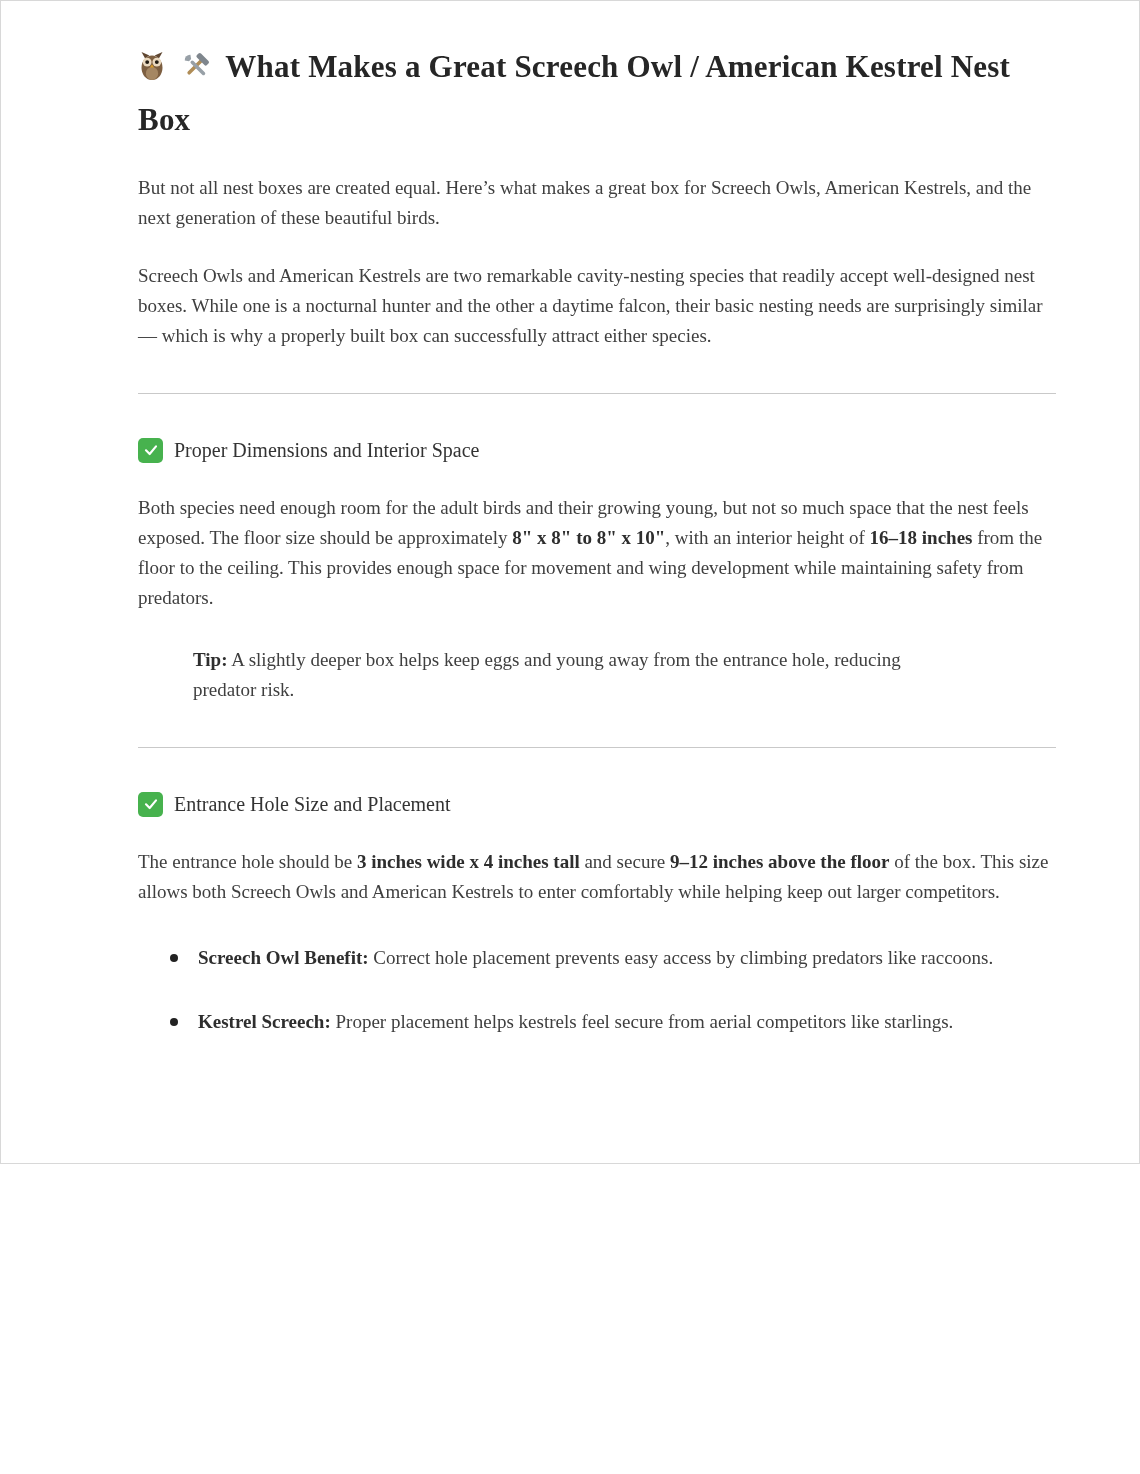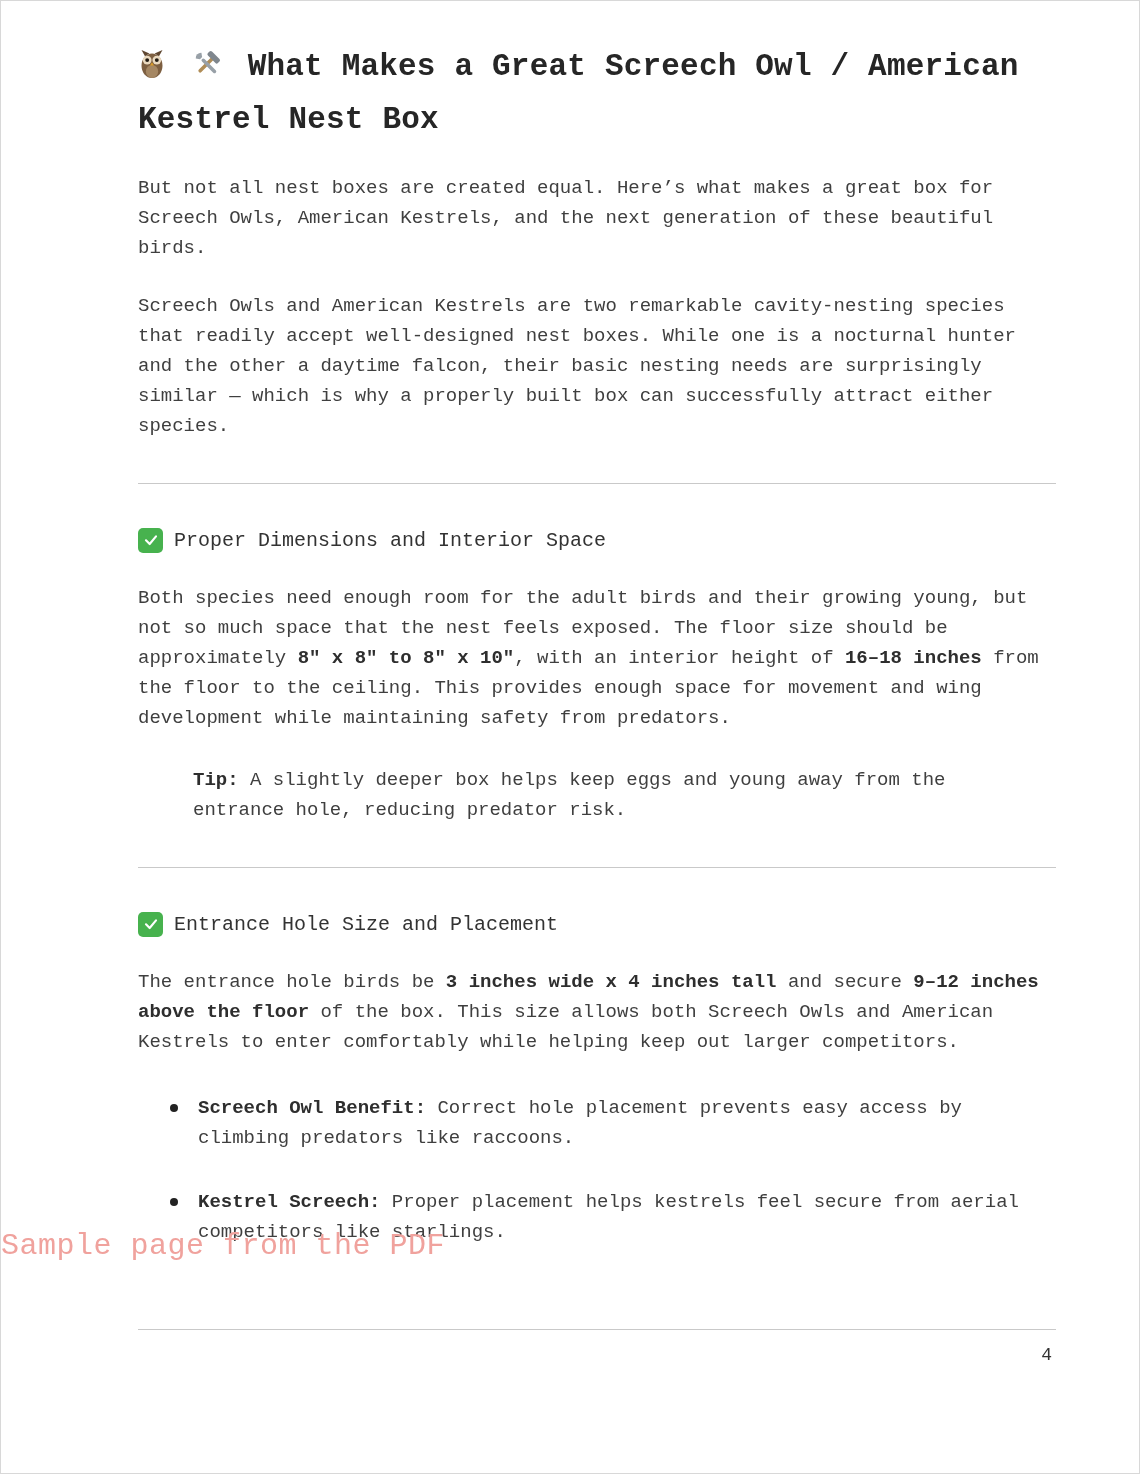--- a/index.html
+++ b/index.html
@@ -1,24 +1,24 @@
 <!DOCTYPE html>
 <html><head>
 <meta charset="utf-8">
 <style>
   * { box-sizing: border-box; }
   html, body { margin: 0; padding: 0; background: #ffffff; }
   .page {
     position: relative;
     width: 1140px;
-    height: 1474px;
+    height: 1164px;
     background: #ffffff;
     border: 1px solid #d8d8d8;
     overflow: hidden;
-    font-family: Liberation Mono, monospace;
+    font-family: Liberation Serif, serif;
     color: #3f3f3f;
   }
   .content { padding: 42px 83px 0 137px; }
 
   .title {
     margin: 0 0 28px 0;
     font-size: 31px;
     line-height: 1.58;
     font-weight: bold;
     color: #262626;
@@ -141,21 +141,21 @@
 
     <div class="section">
       <div class="heading">
         <span class="check-icon">
           <svg viewBox="0 0 24 24" aria-hidden="true">
             <path d="M4.5 12.5 L10 18 L19.5 6.5" fill="none" stroke="#ffffff" stroke-width="3.2" stroke-linecap="round" stroke-linejoin="round"></path>
           </svg>
         </span>
         <span class="heading-text">Entrance Hole Size and Placement</span>
       </div>
-      <p class="para rich"><span>The entrance hole birds be </span><span class="b">3 inches wide x 4 inches tall</span><span> and secure </span><span class="b">9–12 inches above the floor</span><span> of the box. This size allows both Screech Owls and American Kestrels to enter comfortably while helping keep out larger competitors.</span></p>
+      <p class="para rich"><span>The entrance hole should be </span><span class="b">3 inches wide x 4 inches tall</span><span> and secure </span><span class="b">9–12 inches above the floor</span><span> of the box. This size allows both Screech Owls and American Kestrels to enter comfortably while helping keep out larger competitors.</span></p>
 
       <ul class="bullets">
         <li class="bullet-item">
           <span class="dot"></span>
           <span class="bullet-text rich"><span class="b">Screech Owl Benefit:</span><span> Correct hole placement prevents easy access by climbing predators like raccoons.</span></span>
         </li>
         <li class="bullet-item">
           <span class="dot"></span>
           <span class="bullet-text rich"><span class="b">Kestrel Screech:</span><span> Proper placement helps kestrels feel secure from aerial competitors like starlings.</span></span>
         </li>

